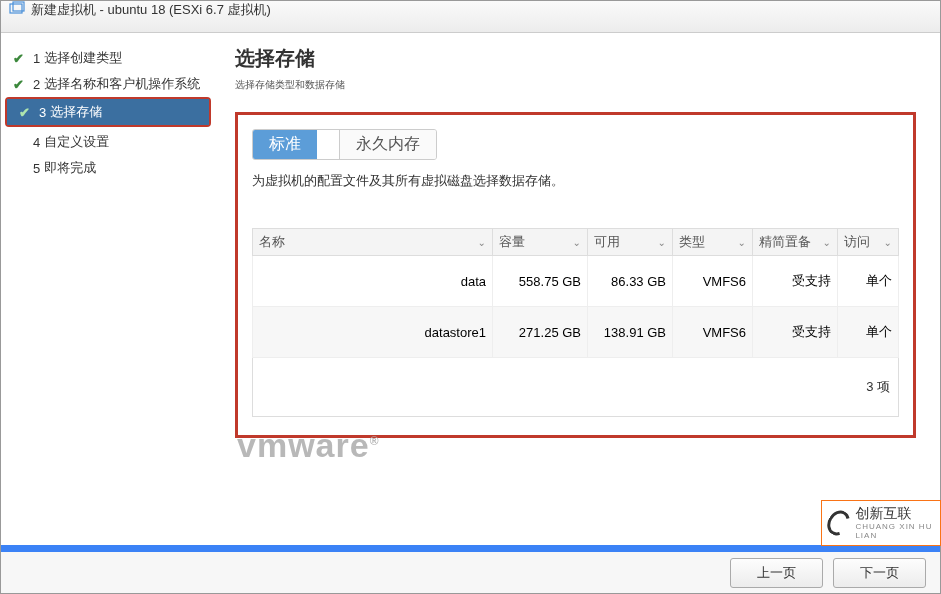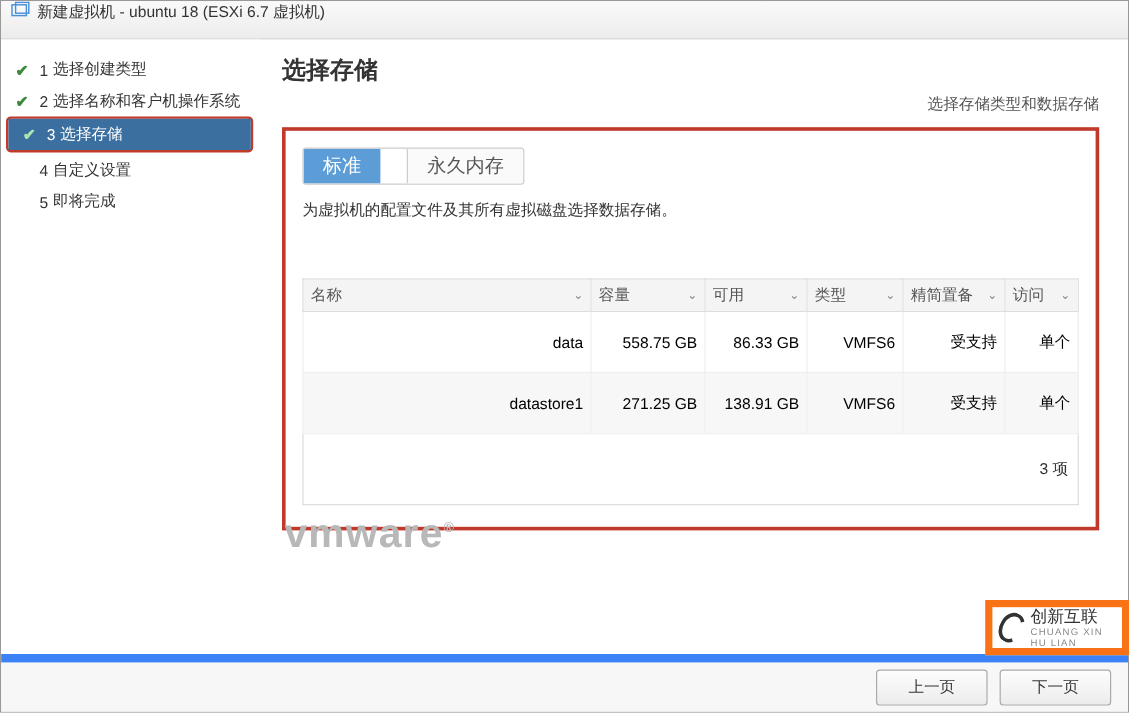--- a/index.html
+++ b/index.html
@@ -15,46 +15,46 @@
 .sidebar { width: 216px; background: #fff; border-right: 0; padding-top: 12px; }
 .step { display: flex; align-items: center; height: 26px; padding-left: 12px; font-size: 13px; color: #333; cursor: pointer; }
 .step.active { background: #3b6fa0; color: #fff; }
 .step-check { color: #3c883c; font-weight: bold; margin-right: 6px; width: 14px; display: inline-block; }
 .step.active .step-check { color: #aee5ae; }
 .step .step-num { margin-right: 4px; }
 .step.plain .step-check { visibility: hidden; }
 
 .main { flex: 1; padding: 12px 24px 0 18px; position: relative; }
 .main h2 { font-size: 20px; font-weight: 600; color: #333; margin-bottom: 6px; }
-.subtitle { font-size: 13px; color: #555; margin-bottom: 10px; text-align: right; }
+.subtitle { font-size: 10px; color: #555; margin-bottom: 20px; }
 
 .redbox { border: 3px solid #c0392b; padding: 14px 14px 18px 14px; min-height: 275px; }
 
 .tabs { display: flex; border: 1px solid #ccc; width: fit-content; border-radius: 3px; overflow: hidden; margin-bottom: 12px; }
 .tab { padding: 4px 16px; font-size: 16px; color: #555; cursor: pointer; background: #fafafa; }
 .tab.active { background: #5c9dd8; color: #fff; }
 .tab + .tab { border-left: 1px solid #ccc; margin-left: 22px; }
 
-.hint { font-size: 13px; color: #333; margin-bottom: 48px; }
+.hint { font-size: 13px; color: #333; margin-bottom: 38px; }
 
 .table { width: 100%; border-collapse: collapse; font-size: 13px; }
 .table th { text-align: left; font-weight: 400; color: #555; background: #f4f4f4; border: 1px solid #ddd; padding: 4px 6px; position: relative; }
 .table th .sort-chev { position: absolute; right: 6px; top: 50%; transform: translateY(-50%); color: #888; font-size: 10px; }
 .table td { border: 1px solid #eee; padding: 16px 6px; color: #000000; text-align: right; }
 .table tr.selected td { background: #bfe1f8; }
 .table tr.even td { background: #f7f7f7; }
 .table-footer { text-align: right; padding: 20px 8px; color: #333; border: 1px solid #ddd; border-top: none; background: #fff; font-size: 13px; }
 
 .vmware-bg { position: absolute; left: 20px; bottom: 80px; font-size: 34px; font-weight: 700; color: #b8b8b8; letter-spacing: 1px; font-family: Arial, sans-serif; }
 .vmware-bg sup { font-size: 12px; vertical-align: super; }
 
 .footer { height: 48px; border-top: 7px solid #3b82f6; background: #f7f7f7; display: flex; align-items: center; justify-content: flex-end; padding-right: 14px; gap: 10px; }
 .btn { border: 1px solid #aaa; background: linear-gradient(#fdfdfd,#ececec); padding: 5px 26px; font-size: 13px; color: #333; border-radius: 3px; cursor: pointer; }
 
-.brand-badge { position: absolute; right: 0; bottom: 48px; width: 120px; height: 46px; background: #fff; border: 6px solid #f97316; display: flex; align-items: center; padding: 4px 6px; gap: 6px; }
+.brand-badge { position: absolute; right: 0; bottom: 48px; width: 120px; height: 46px; background: #fff; border: 1px solid #f97316; display: flex; align-items: center; padding: 4px 6px; gap: 6px; }
 .brand-badge .logo-c { width: 26px; height: 26px; border: 3px solid #333; border-radius: 50%; border-right-color: transparent; transform: rotate(30deg); }
 .brand-badge .txt { font-size: 14px; color: #333; line-height: 1.1; }
 .brand-badge .sub { font-size: 8px; color: #888; letter-spacing: 1px; }
 
 .col-name { width: 240px; }
 .col-cap { width: 95px; }
 .col-avail { width: 85px; }
 .col-type { width: 80px; }
 .col-thin { width: 85px; }
 .col-access { }

